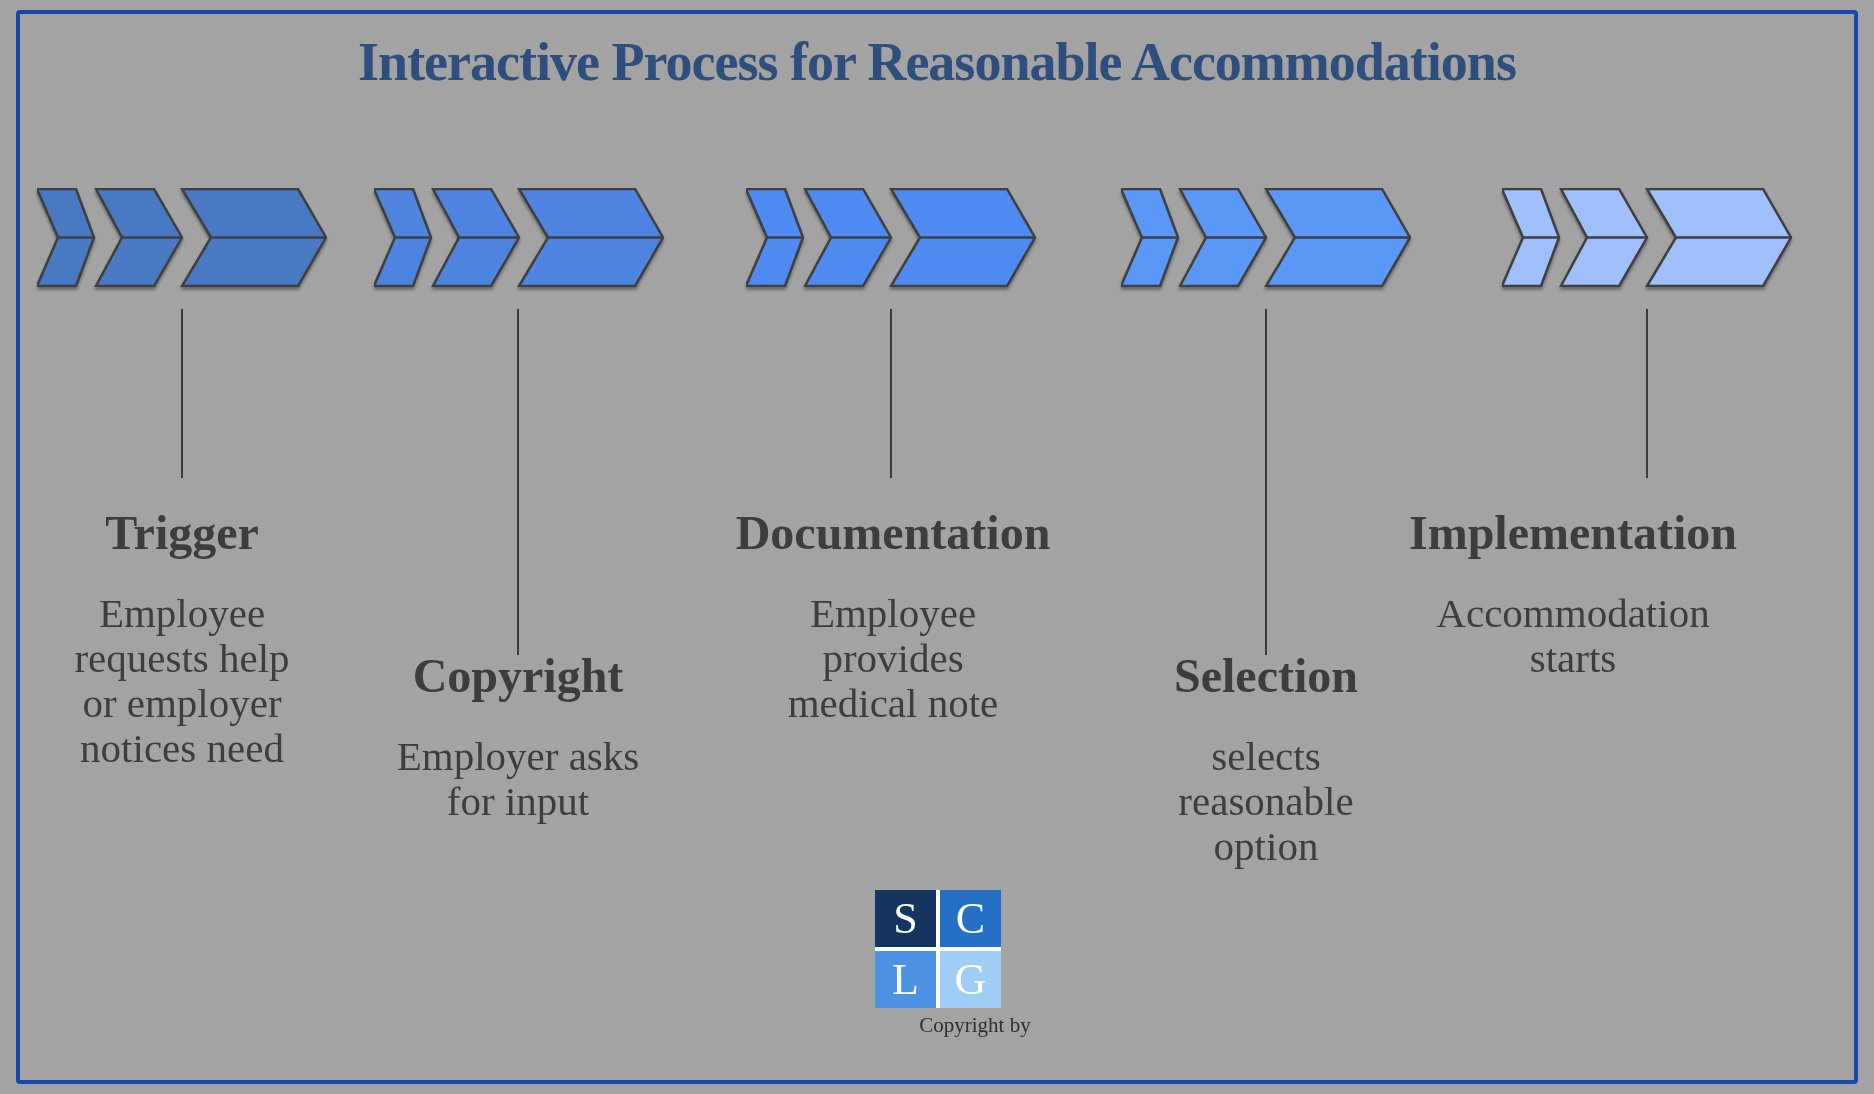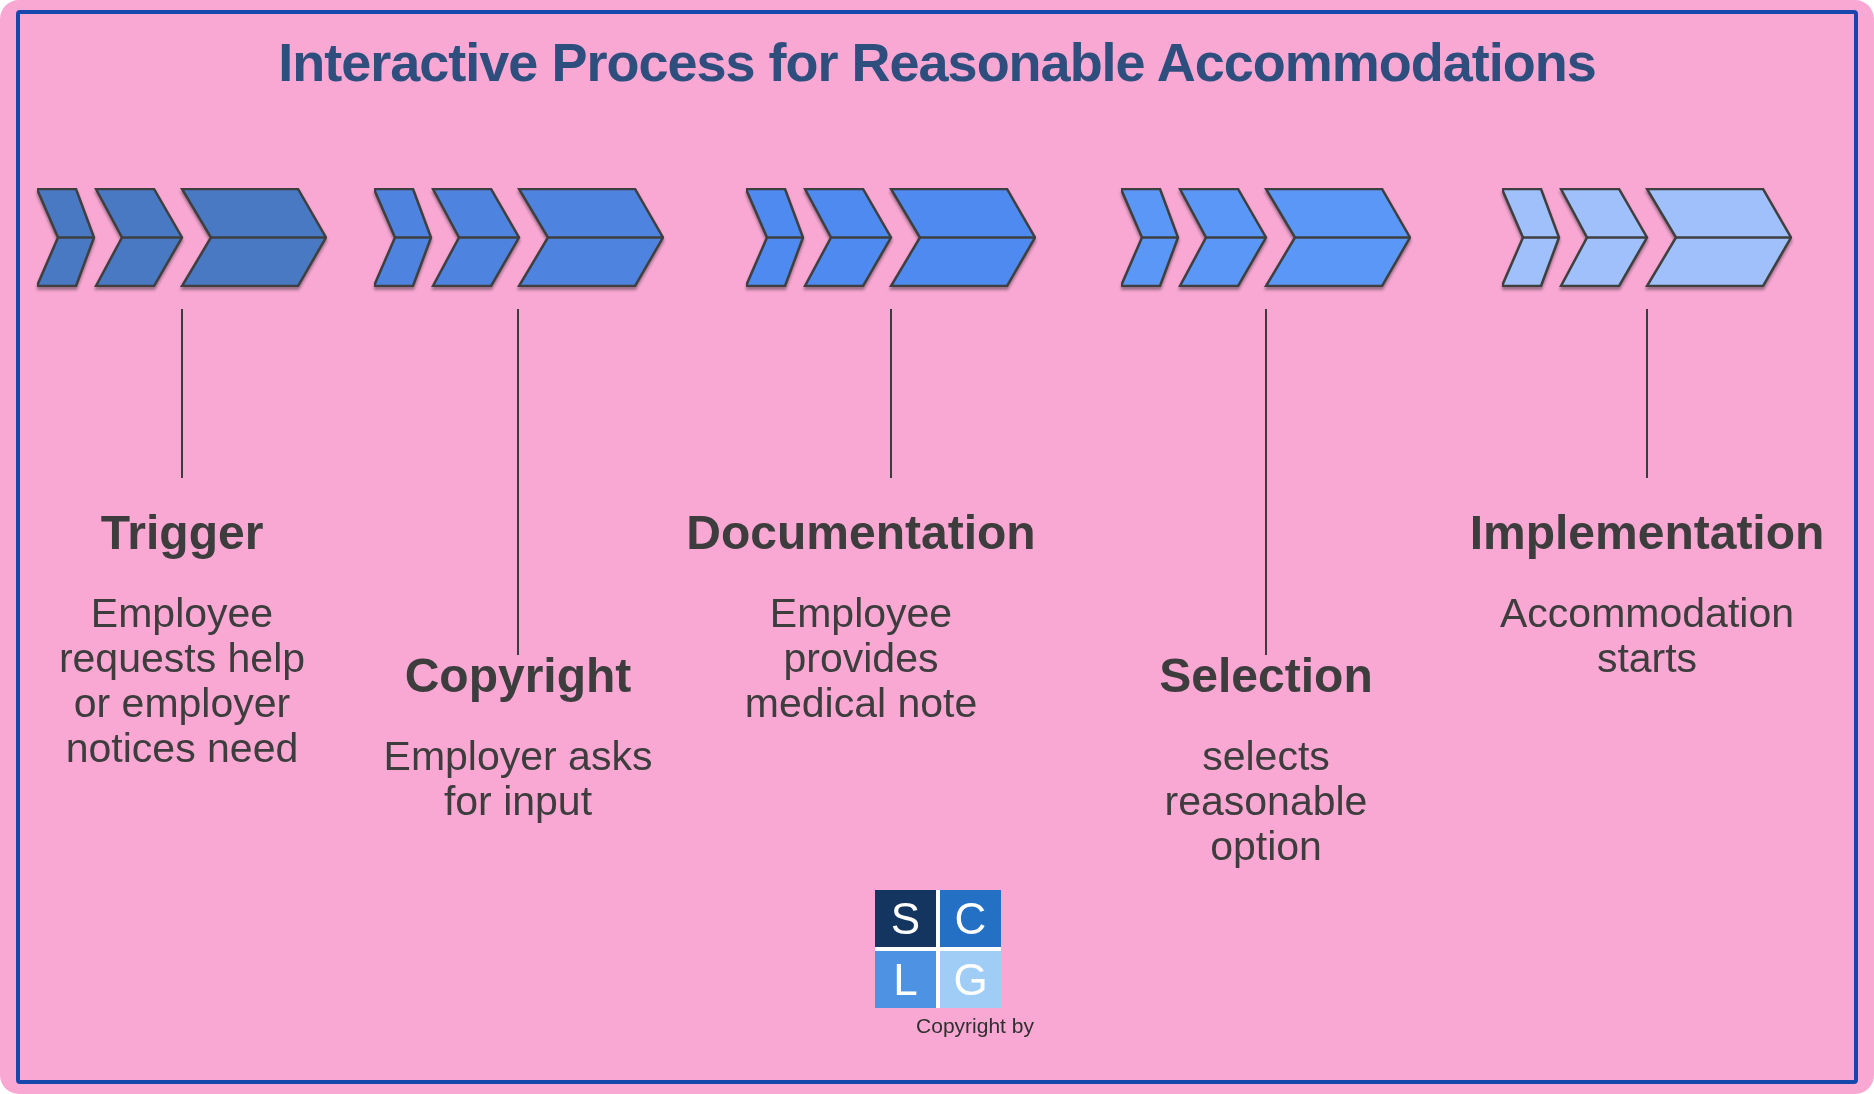--- a/index.html
+++ b/index.html
@@ -1,18 +1,18 @@
 <!DOCTYPE html>
 <html><head>
 <meta charset="utf-8">
 <style>
   html,body{margin:0;padding:0;background:#ffffff;}
   .canvas{
-    position:relative;width:1874px;height:1094px;background:#f9a8d4;
-    font-family:Liberation Sans, sans-serif;overflow:hidden;border-radius:19px;
+    position:relative;width:1874px;height:1094px;background:#a3a3a3;
+    font-family:Liberation Serif, serif;overflow:hidden;
   }
   .frame{
     position:absolute;left:16px;right:16px;top:10px;bottom:10px;
     border:4px solid #1747ad;border-radius:4px;pointer-events:none;
   }
   .title{
     position:absolute;left:0;top:26px;width:100%;text-align:center;
     font-size:54px;line-height:72px;font-weight:bold;letter-spacing:-1px;
     color:#2e4e7e;
   }
@@ -30,23 +30,23 @@
   .c1{left:517px;height:346px}
   .c2{left:890px;height:169px}
   .c3{left:1265px;height:346px}
   .c4{left:1646px;height:169px}
   
   .col{position:absolute;width:380px;text-align:center;color:#3d3d3d;}
   .col .heading{font-size:48px;font-weight:bold;line-height:56px;margin-bottom:30px;}
   .col .bodyline{font-size:41px;line-height:45px;}
   .col0{left:-8px;top:505px}
   .col1{left:328px;top:648px}
-  .col2{left:671px;top:505px}
+  .col2{left:703px;top:505px}
   .col3{left:1076px;top:648px}
-  .col4{left:1457px;top:505px}
+  .col4{left:1383px;top:505px}
   
   .logo{
     position:absolute;left:875px;top:890px;width:126px;height:118px;
     display:grid;grid-template-columns:1fr 1fr;grid-template-rows:1fr 1fr;
     gap:4px;background:#ffffff;
   }
   .logo .q{display:flex;align-items:center;justify-content:center;
     color:#ffffff;font-size:44px;line-height:1;font-weight:normal;}
   .copyright{
     position:absolute;left:775px;top:1012px;width:400px;text-align:center;

